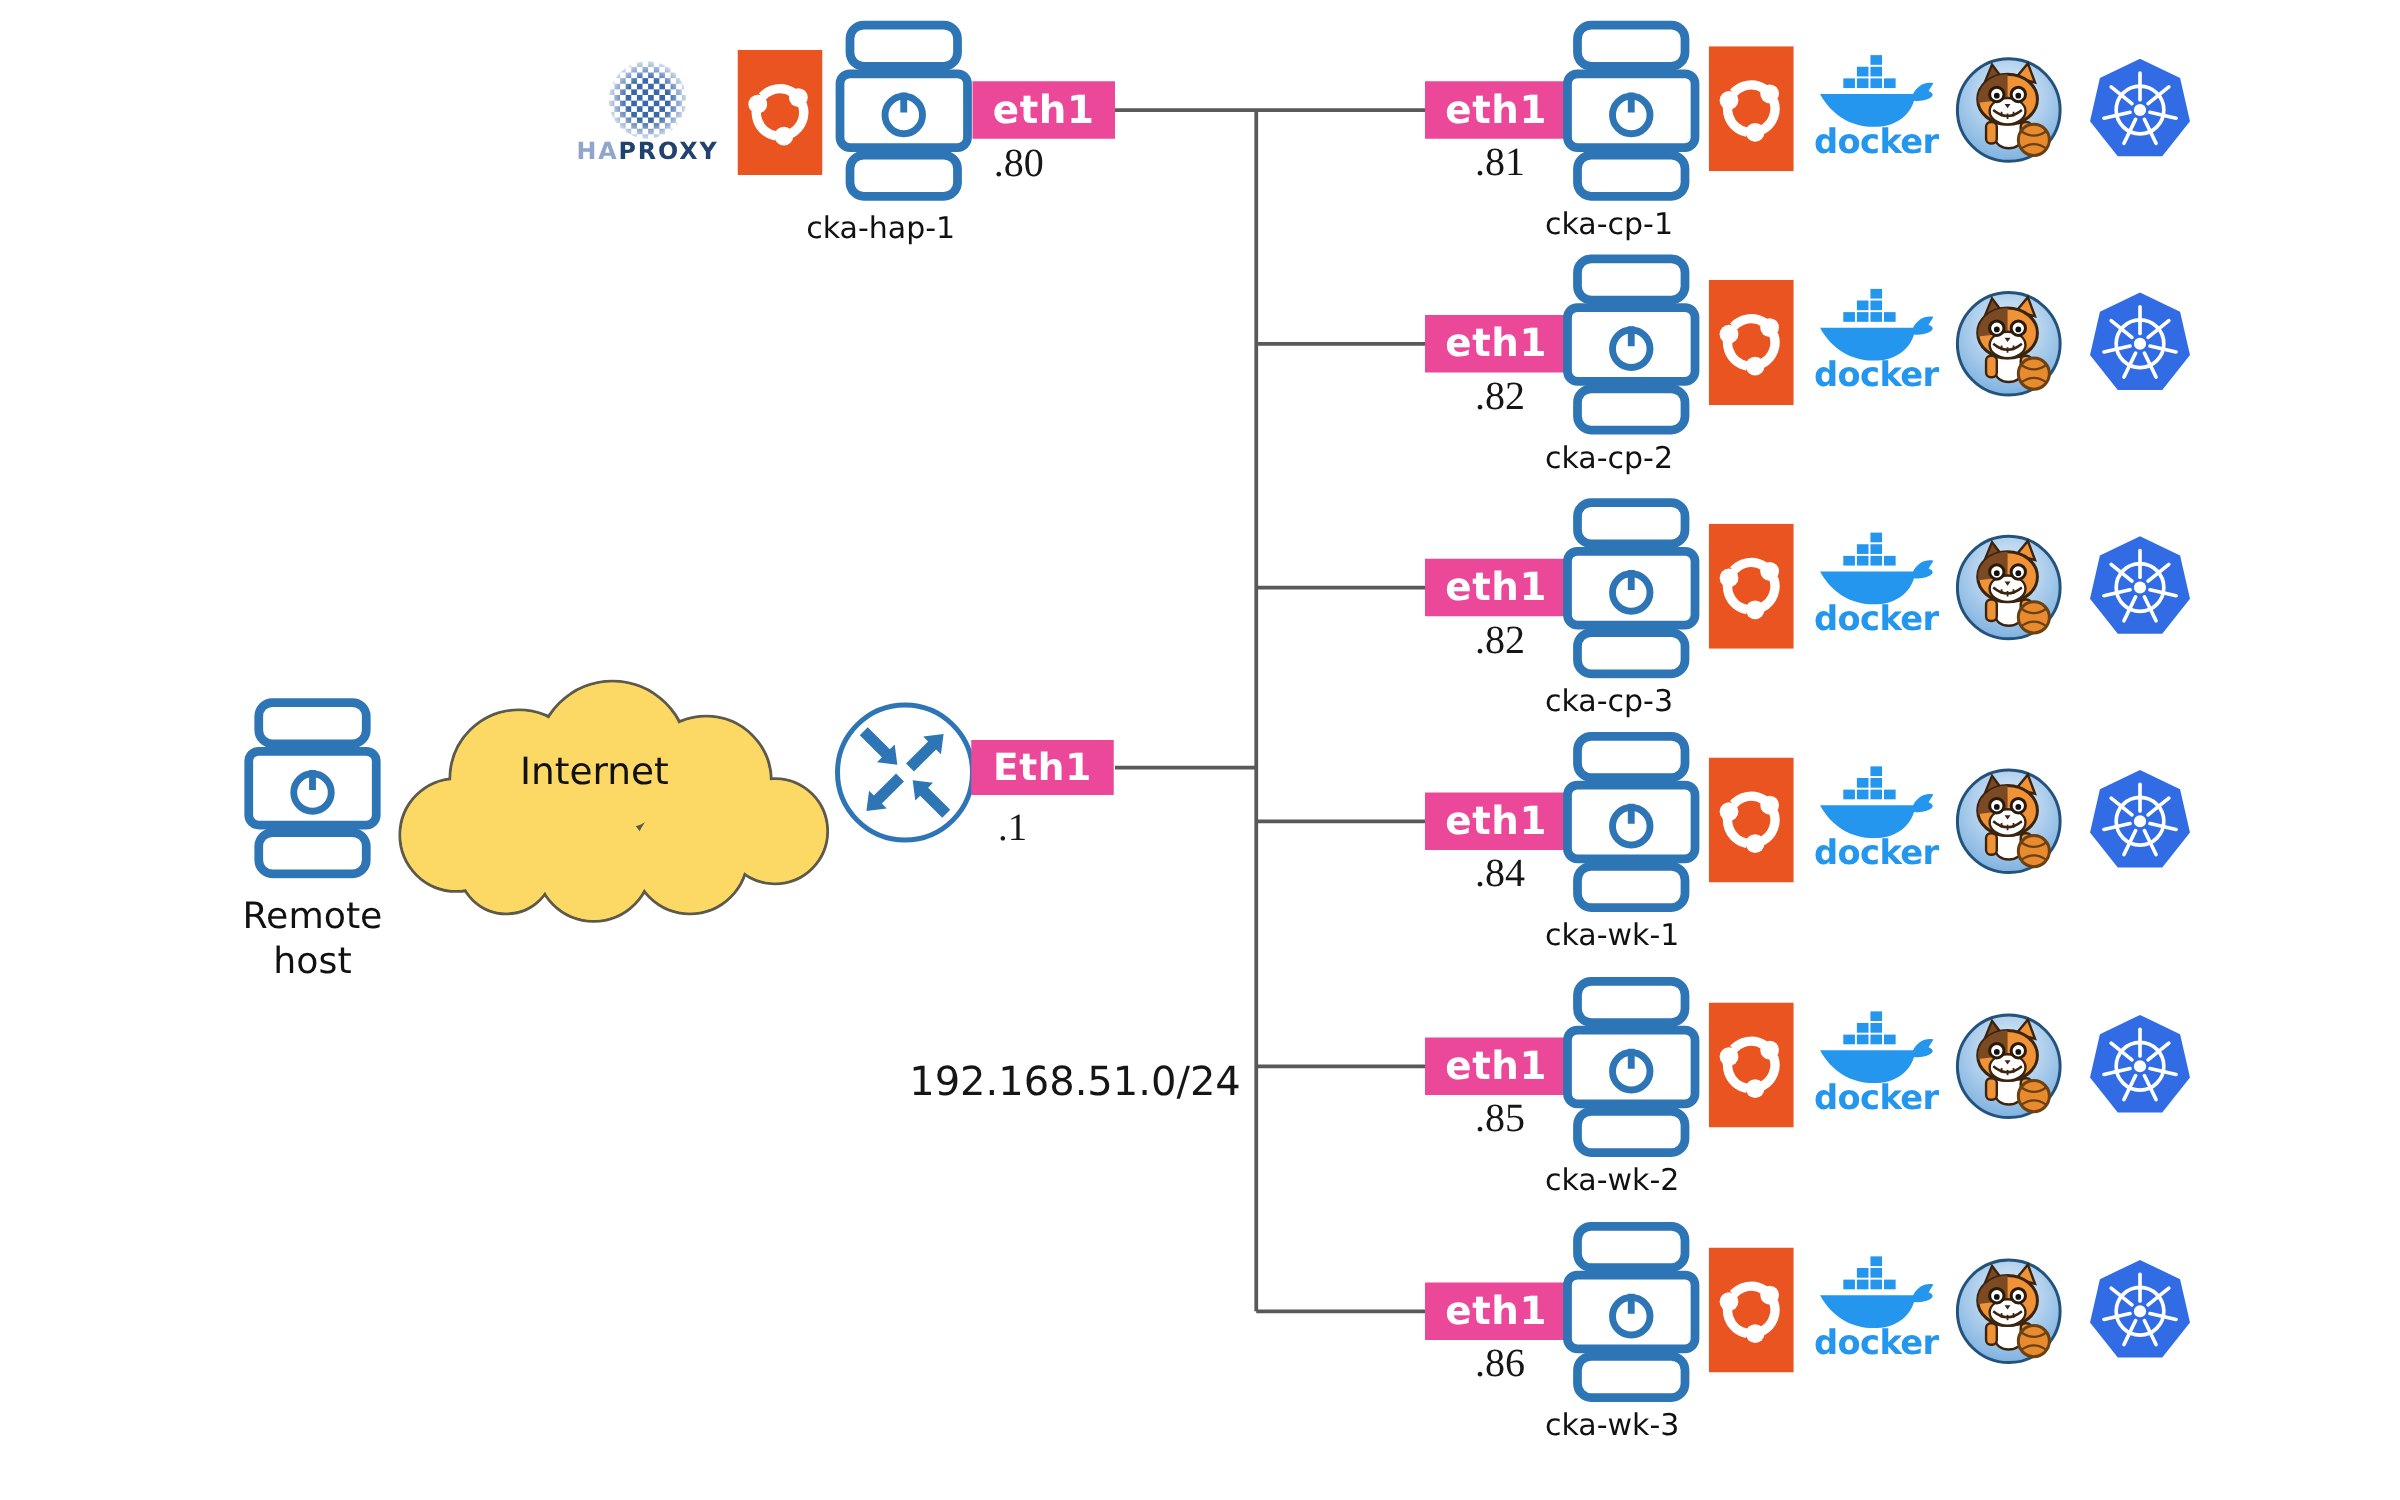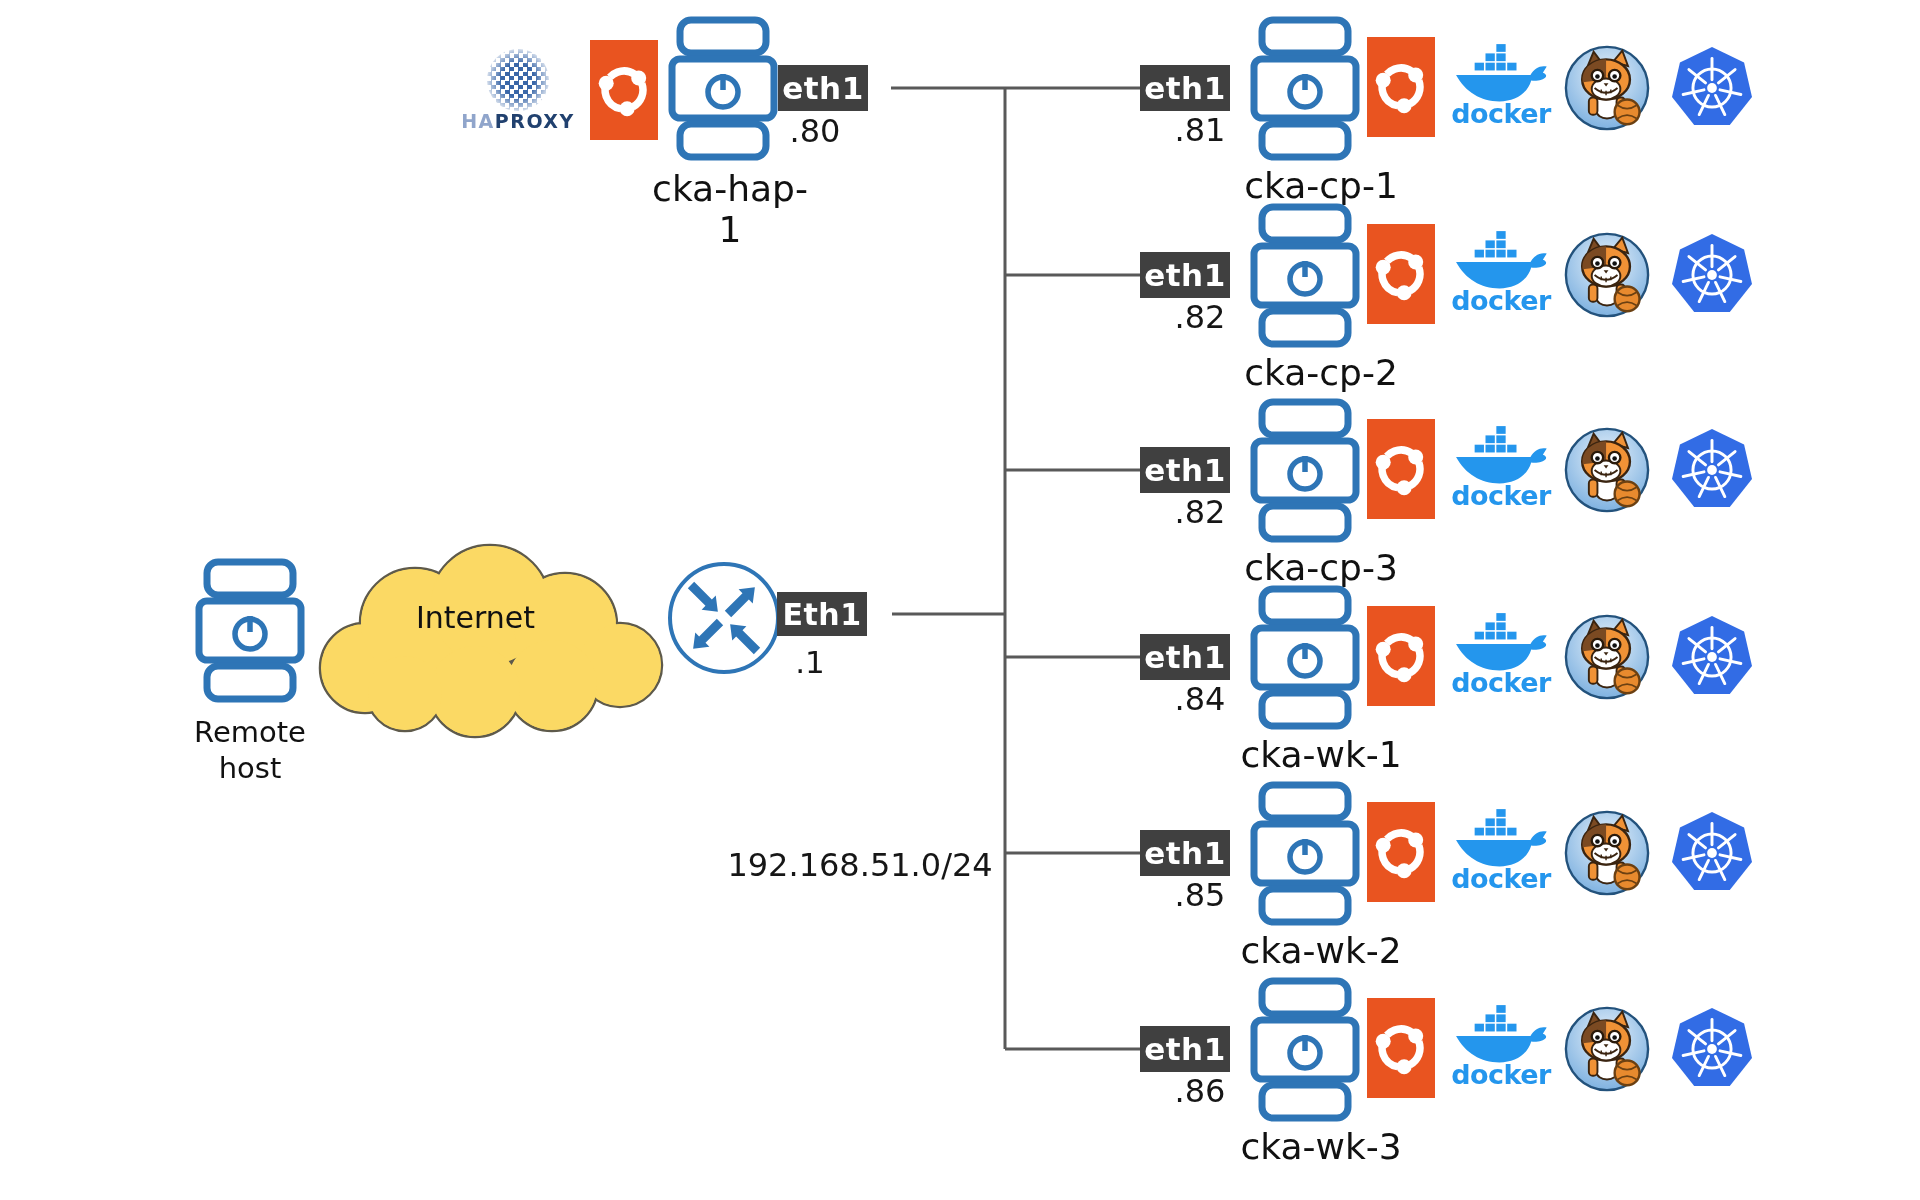--- a/index.html
+++ b/index.html
@@ -2,25 +2,25 @@
 <html><head>
 <meta charset="utf-8">
 <style>
   html,body{margin:0;padding:0;background:#fff;}
   #canvas{position:relative;width:1920px;height:1200px;background:#fff;overflow:hidden;
           font-family:"DejaVu Sans","Liberation Sans",sans-serif;color:#1a1a1a;}
   .abs{position:absolute;}
   
   #wires{position:absolute;left:0;top:0;width:1920px;height:1200px;}
   
-  .badge{position:absolute;width:90px;height:46px;background:#404040;color:#fff;
+  .badge{position:absolute;width:114px;height:46px;background:#ec4899;color:#fff;
          display:flex;align-items:center;justify-content:center;
          font-size:31px;font-weight:bold;letter-spacing:0.5px;}
-  .iptxt{position:absolute;font-size:32px;text-align:center;color:#161616;}
-  .nodelabel{position:absolute;font-size:36px;text-align:center;color:#111;}
+  .iptxt{position:absolute;font-size:32px;text-align:center;color:#161616;font-family:Liberation Serif, serif;}
+  .nodelabel{position:absolute;font-size:24px;color:#111;}
   
   .row{position:absolute;left:1140px;width:625px;height:195px;}
   .r0{top:-7px}.r1{top:180px}.r2{top:375px}.r3{top:562px}.r4{top:758px}.r5{top:954px}
   .row .badge{left:0;top:72px;}
   .row .iptxt{left:10px;top:118px;width:100px;}
   .row .server{position:absolute;left:110px;top:22px;width:110px;height:146px;}
   .row .nodelabel{left:96px;top:172px;width:170px;}
   .row .ubuntu{position:absolute;left:227px;top:44px;width:68px;height:100px;}
   .dockerbox{position:absolute;left:302px;top:48px;width:118px;text-align:center;line-height:0.85;}
   .dockerbox svg{width:114px;height:62px;display:block;margin:0 auto;}

